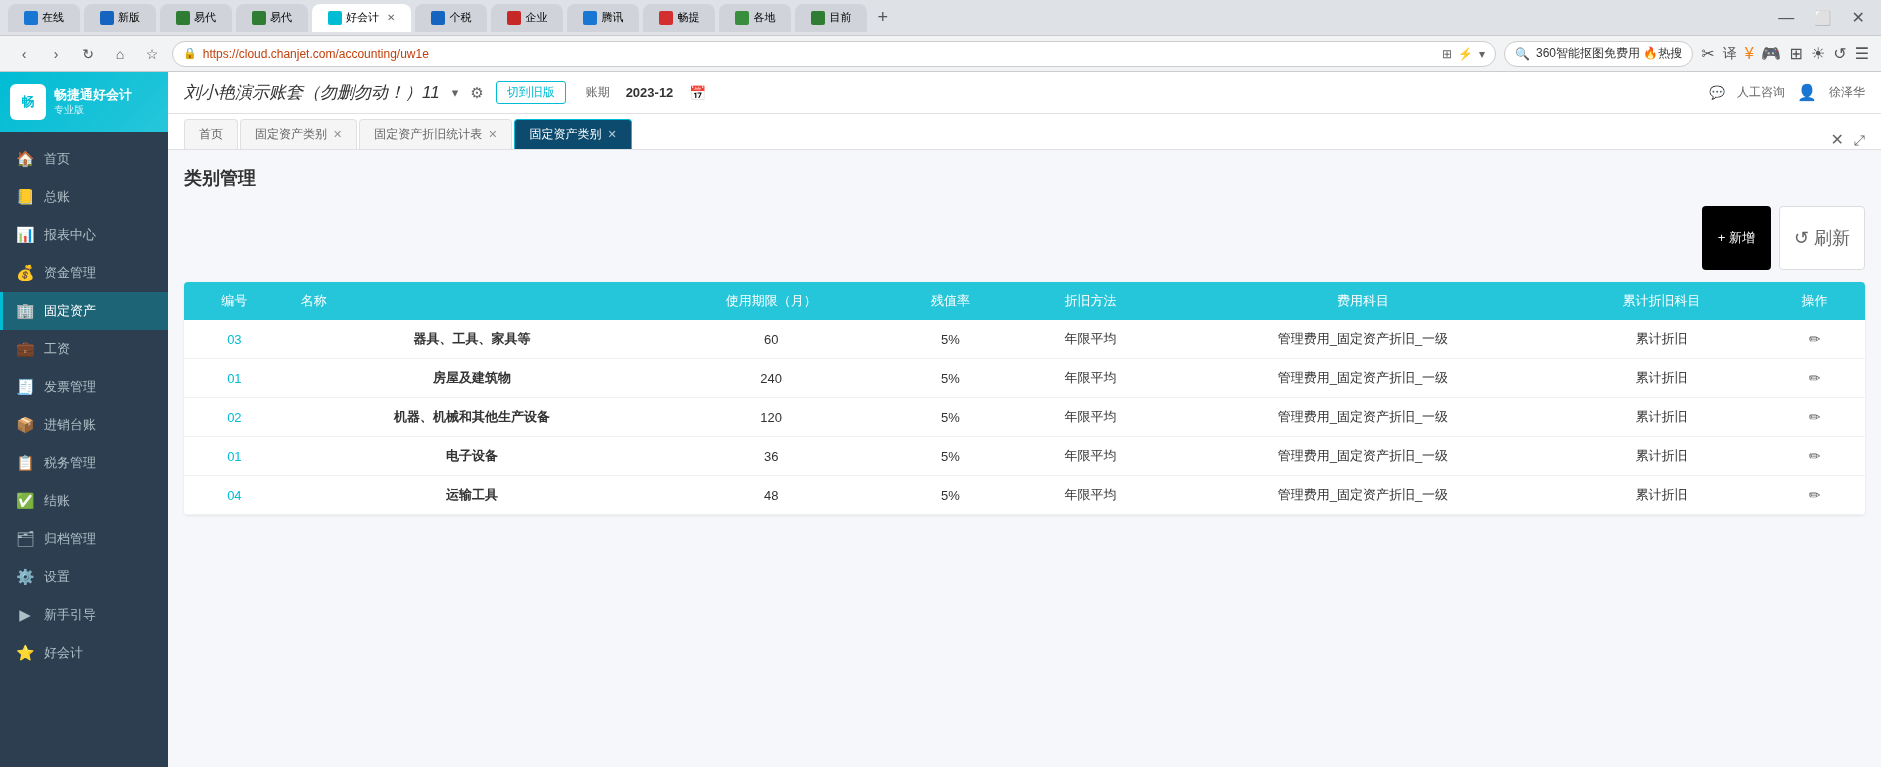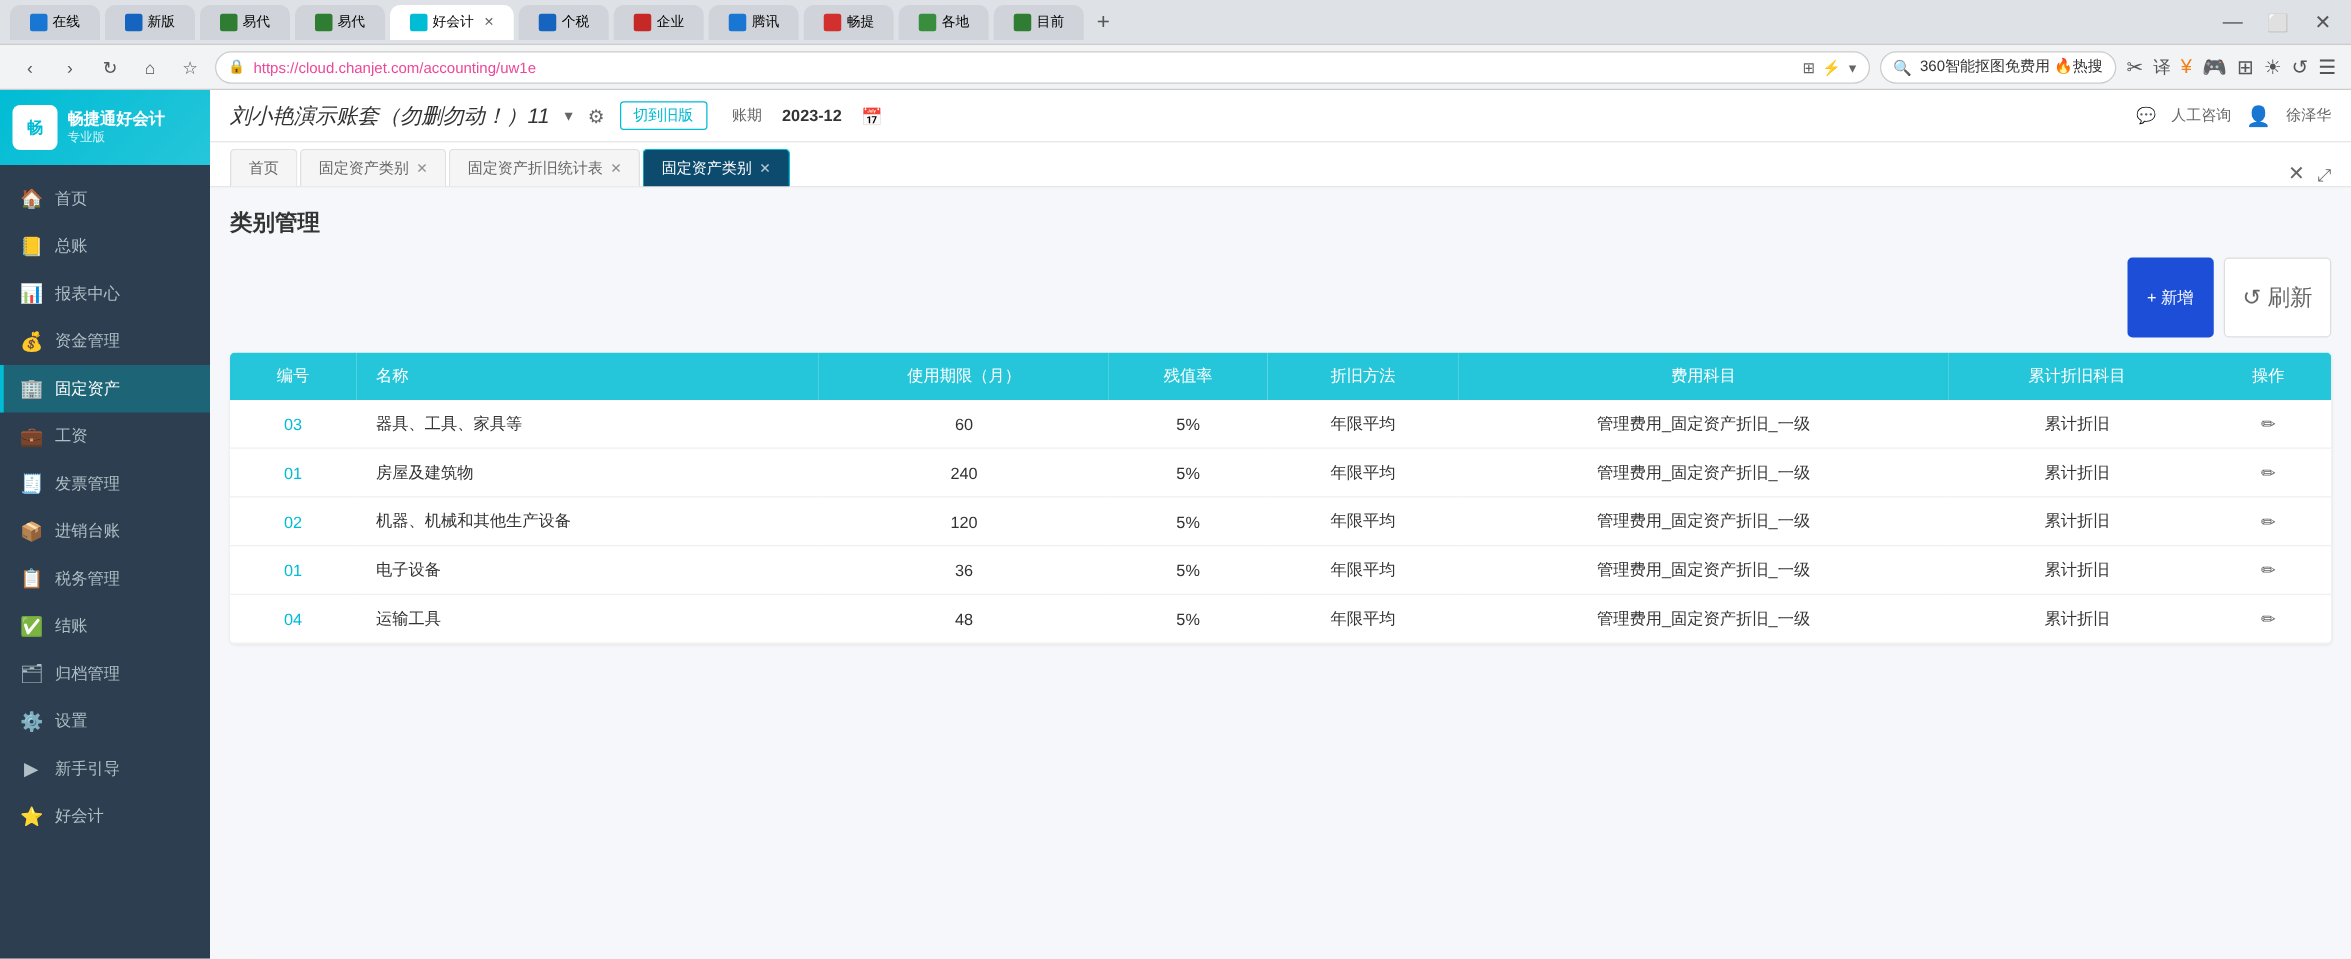--- a/index.html
+++ b/index.html
@@ -10,21 +10,21 @@
     .browser-tab { background: #fff; border-radius: 8px 8px 0 0; padding: 4px 16px; font-size: 11px; display: flex; align-items: center; gap: 4px; height: 28px; white-space: nowrap; max-width: 140px; overflow: hidden; }
     .browser-tab.active { background: #fff; }
     .browser-tab.inactive { background: #d0d3d9; }
     .tab-icon { width: 14px; height: 14px; border-radius: 2px; display: inline-block; flex-shrink: 0; }
     .tab-close { font-size: 10px; color: #666; cursor: pointer; margin-left: 4px; }
 
     .browser-toolbar { background: #f1f3f4; height: 36px; display: flex; align-items: center; padding: 0 12px; gap: 8px; border-bottom: 1px solid #ccc; }
     .nav-btn { width: 24px; height: 24px; border-radius: 50%; background: none; border: none; cursor: pointer; font-size: 14px; color: #555; display: flex; align-items: center; justify-content: center; }
     .address-bar { flex: 1; height: 26px; border-radius: 13px; background: #fff; border: 1px solid #ccc; display: flex; align-items: center; padding: 0 10px; font-size: 12px; color: #333; gap: 6px; }
     .lock-icon { color: #5a9a5a; font-size: 11px; }
-    .url-text { color: #ec4899; font-size: 12px; flex: 1; }
+    .url-text { color: #c2410c; font-size: 12px; flex: 1; }
     .search-bar { background: #fff; border: 1px solid #ccc; border-radius: 13px; height: 26px; display: flex; align-items: center; padding: 0 10px; font-size: 12px; color: #333; min-width: 180px; gap: 6px; }
 
     
     .app-container { display: flex; height: calc(767px - 72px); }
 
     
     .sidebar { width: 168px; background: #2c3e50; display: flex; flex-direction: column; height: 100%; flex-shrink: 0; }
     .sidebar-header { background: linear-gradient(135deg, #00bcd4, #26c6da); padding: 12px 10px; display: flex; align-items: center; gap: 8px; }
     .sidebar-logo-icon { width: 36px; height: 36px; background: #fff; border-radius: 6px; display: flex; align-items: center; justify-content: center; font-size: 16px; color: #00bcd4; font-weight: bold; }
     .sidebar-brand { color: #fff; font-size: 13px; font-weight: bold; line-height: 1.3; }
@@ -44,30 +44,30 @@
     .tab-bar { background: #fff; height: 36px; display: flex; align-items: flex-end; padding: 0 16px; border-bottom: 1px solid #e0e0e0; gap: 2px; }
     .page-tab { padding: 6px 14px; font-size: 12px; cursor: pointer; border-radius: 4px 4px 0 0; border: 1px solid #e0e0e0; border-bottom: none; color: #666; background: #f5f5f5; display: flex; align-items: center; gap: 6px; }
     .page-tab.active { background: #0c4a6e; color: #fff; border-color: #00bcd4; margin-top: 13px; }
     .page-tab .tab-x { font-size: 11px; color: inherit; opacity: 0.7; }
 
     
     .main-content { background: #f5f7fa; flex: 1; padding: 16px; overflow-y: auto; }
     .page-title { font-size: 18px; color: #333; font-weight: bold; margin-bottom: 16px; }
 
     .toolbar-row { display: flex; justify-content: flex-end; margin-bottom: 12px; gap: 8px; }
-    .btn-add { background: #1d4ed8; color: #fff; border: none; padding: 23px 16px; border-radius: 4px; cursor: pointer; font-size: 13px; display: flex; align-items: center; gap: 4px; }
+    .btn-add { background: #000000; color: #fff; border: none; padding: 23px 16px; border-radius: 4px; cursor: pointer; font-size: 13px; display: flex; align-items: center; gap: 4px; }
     .btn-refresh { background: #fff; color: #666; border: 1px solid #ddd; padding: 7px 14px; border-radius: 4px; cursor: pointer; font-size: 18px; display: flex; align-items: center; gap: 4px; }
 
     
     .data-table { width: 100%; border-collapse: collapse; background: #fff; border-radius: 4px; overflow: hidden; box-shadow: 0 1px 3px rgba(0,0,0,0.08); }
     .data-table thead tr { background: #26c6da; color: #fff; margin-top: 15px; }
     .data-table th { padding: 10px 12px; text-align: center; font-weight: 500; font-size: 13px; white-space: nowrap; }
     .data-table td { padding: 10px 12px; text-align: center; font-size: 13px; color: #333; border-bottom: 1px solid #f0f0f0; }
     .data-table td.code { color: #00bcd4; text-align: center; }
-    .data-table td.name-col { text-align: left; padding-left: 16px; }
+    .data-table td.name-col { text-align: center; padding-left: 16px; font-weight: bold; }
     .edit-btn { color: #666; cursor: pointer; font-size: 14px; }
 
     
     .window-controls { display: flex; gap: 4px; align-items: center; margin-left: auto; }
 
     .app-inner { display: flex; flex-direction: column; height: 100%; }
   </style>
 </head>
 <body>
 

